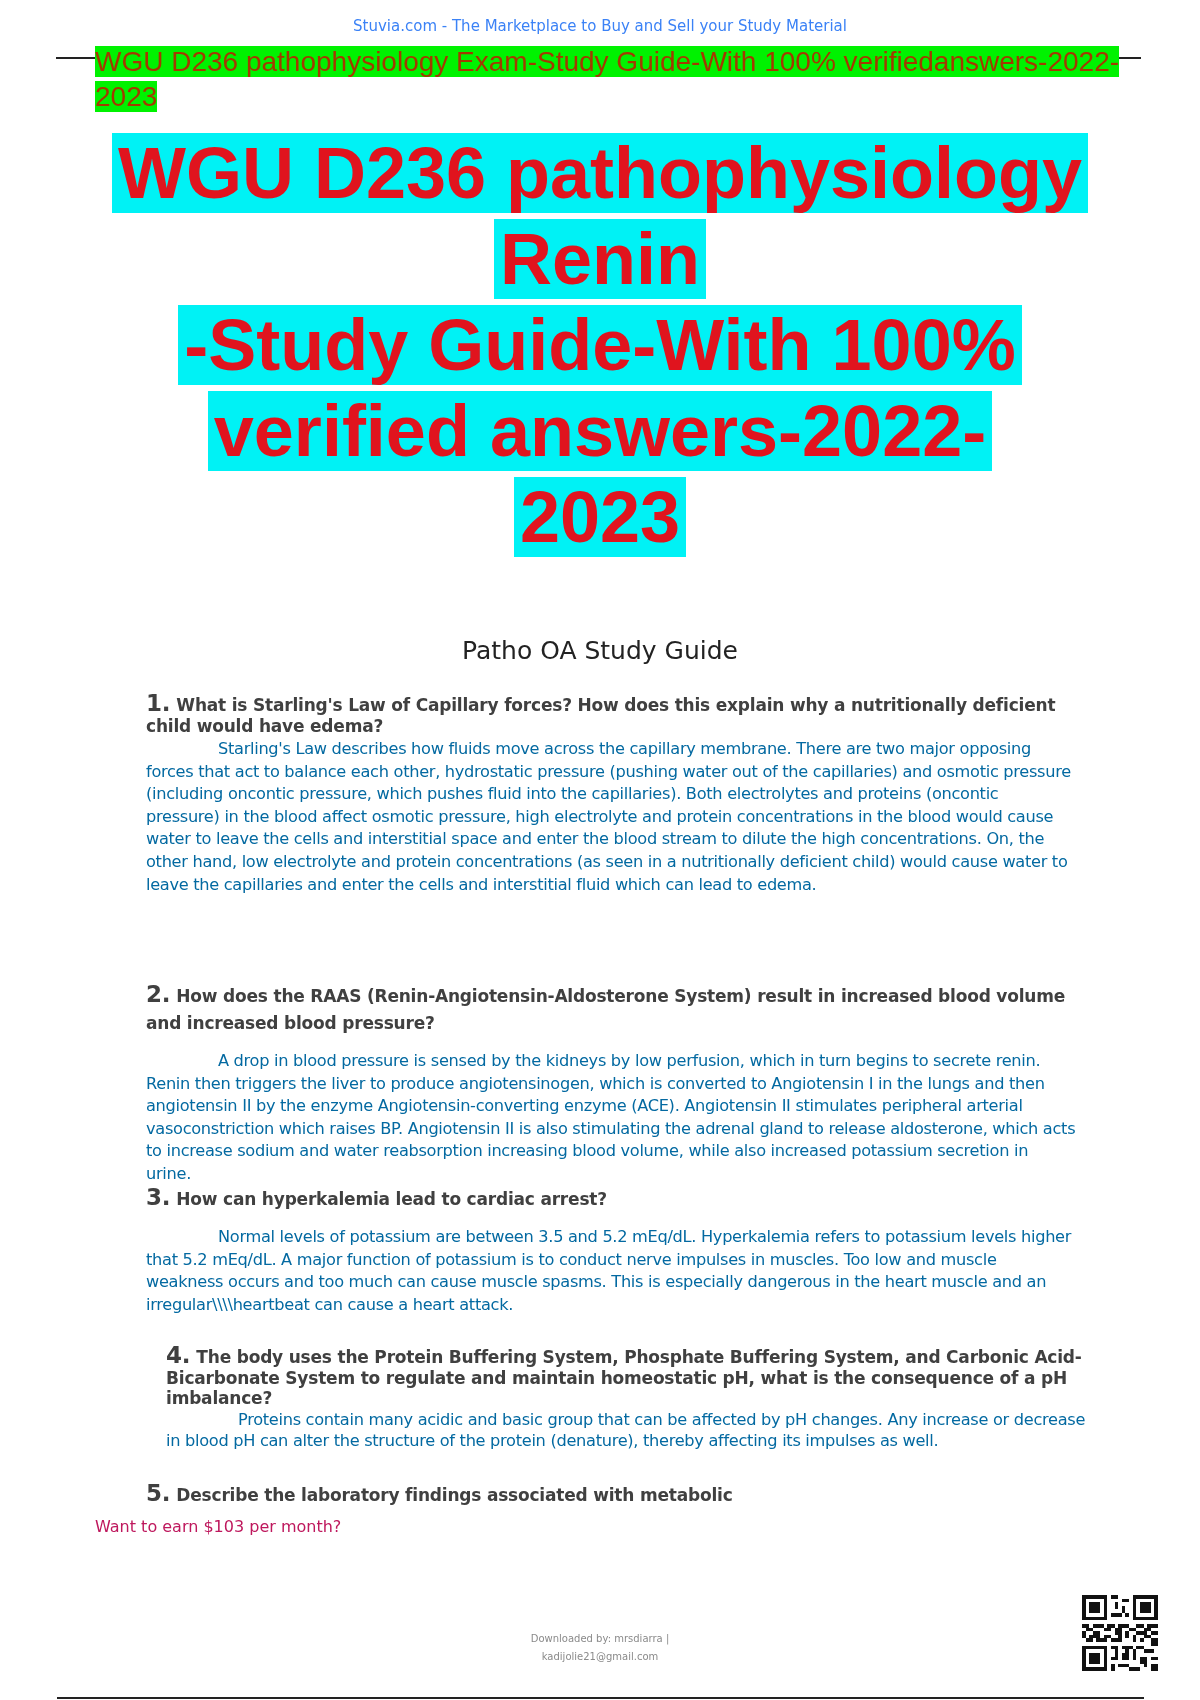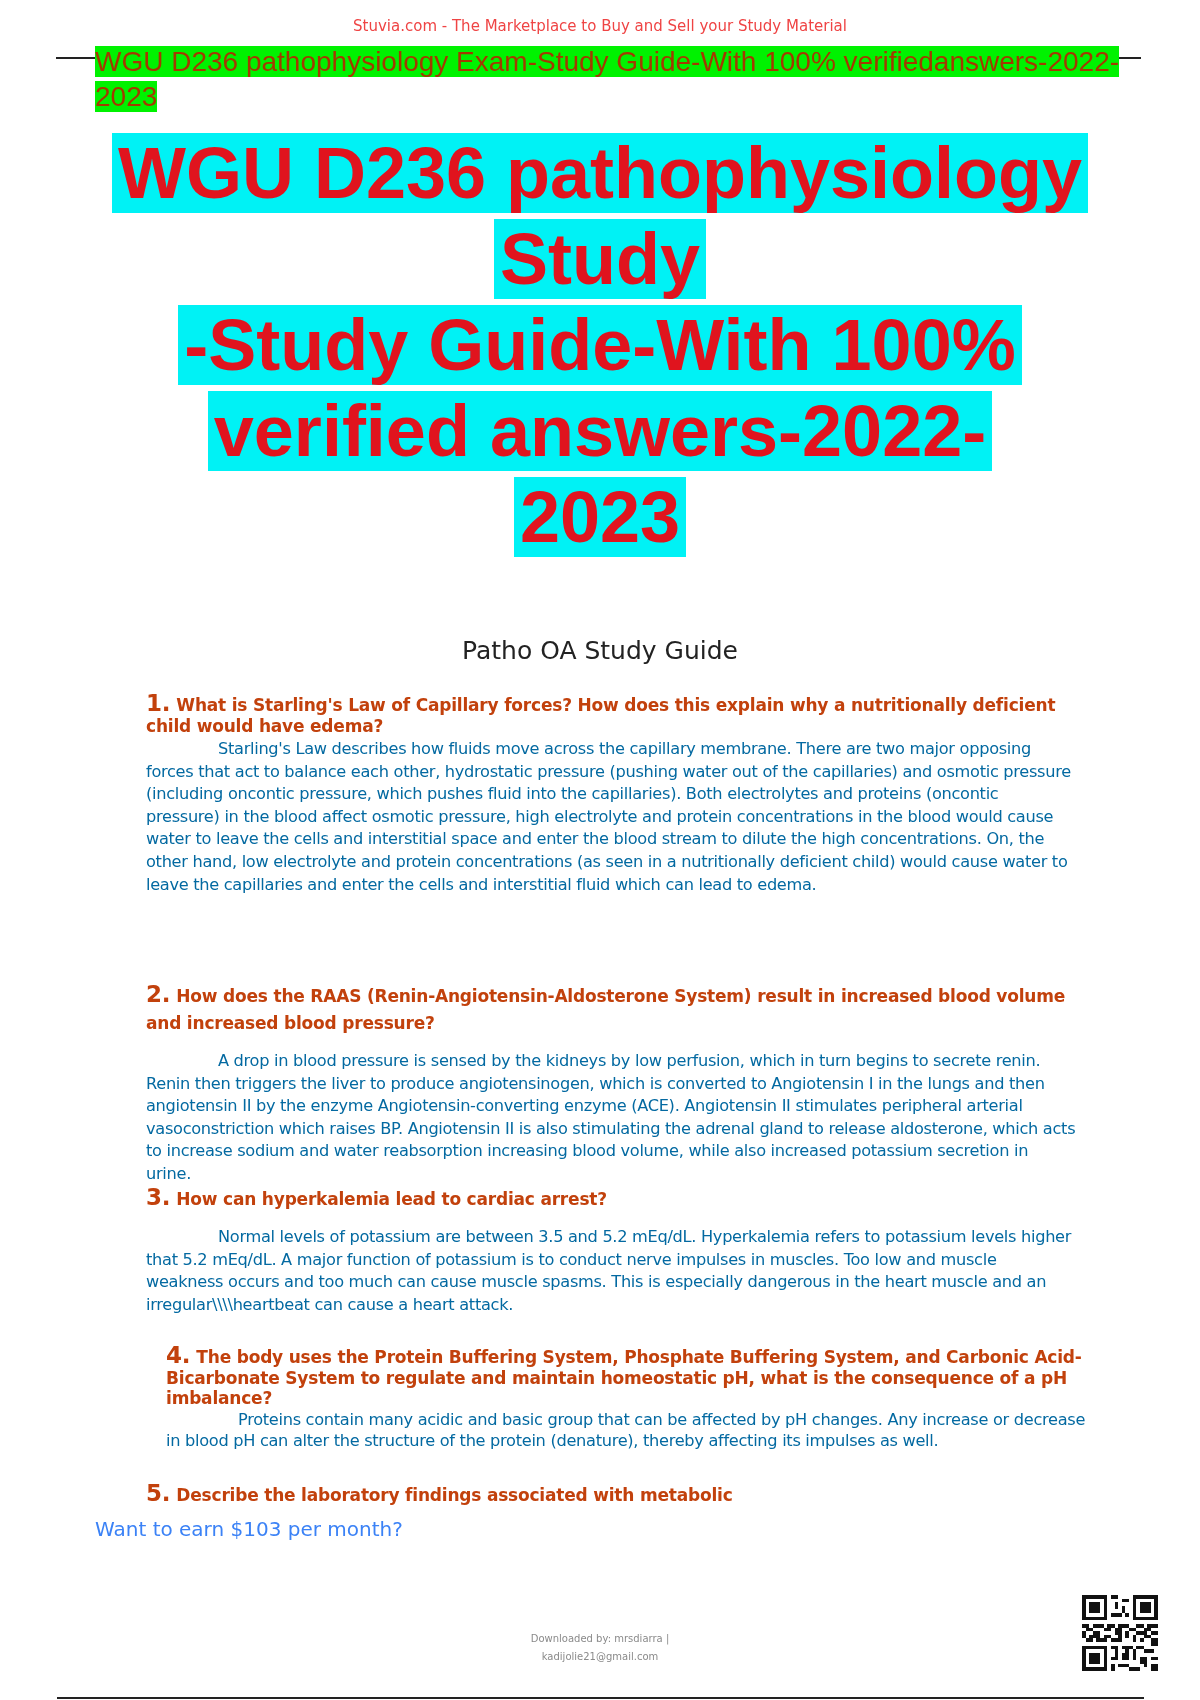--- a/index.html
+++ b/index.html
@@ -1,21 +1,21 @@
 <!DOCTYPE html>
 <html><head>
   <meta charset="utf-8">
   <style>
     * { box-sizing: border-box; margin: 0; padding: 0; }
     html, body { width: 1200px; height: 1700px; background: #ffffff; overflow: hidden; }
     body { position: relative; font-family: "DejaVu Sans", sans-serif; color: #222; }
 
     .watermark-top {
       position: absolute; top: 17px; left: 0; width: 1200px; text-align: center;
-      font-family: "DejaVu Sans", sans-serif; font-size: 15px; color: #ef4444;
+      font-family: "DejaVu Sans", sans-serif; font-size: 15px; color: #3b82f6;
       height: 28px; overflow: hidden; line-height: 19px;
     }
     .header-rule {
       position: absolute; top: 57px; left: 56px; width: 1085px; height: 2px; background: #222;
     }
     .header-title {
       position: absolute; top: 44px; left: 95px; width: 1030px;
       font-family: "Liberation Sans", sans-serif; font-size: 28px; line-height: 35px;
       color: #a33a00;
     }
@@ -30,31 +30,31 @@
     .big-title .line span { background: #00f2f5; padding: 0 6px; }
 
     .doc-title {
       position: absolute; top: 636px; left: 0; width: 1200px; text-align: center;
       font-family: "DejaVu Sans", sans-serif; font-size: 25px; color: #222;
     }
 
     .content { position: absolute; left: 146px; width: 930px; }
     .q {
       font-family: "DejaVu Sans", sans-serif; font-weight: bold; font-size: 17px;
-      line-height: 21px; color: #c2410c; letter-spacing: -0.2px;
+      line-height: 21px; color: #404040; letter-spacing: -0.2px;
     }
     .q .num { font-size: 23px; font-weight: bold; margin-right: 6px; }
     .a {
       font-family: "DejaVu Sans", sans-serif; font-size: 16.2px; line-height: 22.6px;
       color: #0369a1; text-indent: 72px; letter-spacing: -0.3px;
     }
 
     .promo {
       position: absolute; top: 1517px; left: 95px;
-      font-family: "DejaVu Sans", sans-serif; font-size: 20px; color: #3b82f6;
+      font-family: "DejaVu Sans", sans-serif; font-size: 16px; color: #be185d;
     }
     .download {
       position: absolute; top: 1630px; left: 0; width: 1200px; text-align: center;
       font-family: "DejaVu Sans", sans-serif; font-size: 10px; line-height: 18px; color: #8a8a8a;
     }
     .qr {
       position: absolute; top: 1595px; left: 1082px; width: 76px; height: 76px;
     }
     .footer-rule {
       position: absolute; top: 1697px; left: 57px; width: 1087px; height: 2px; background: #222;
@@ -67,21 +67,21 @@
   <span>Stuvia.com - The Marketplace to Buy and Sell your Study Material</span>
 </div>
 
 <div class="header-rule"></div>
 <div class="header-title">
   <span>WGU D236 pathophysiology Exam-Study Guide-With 100% verifiedanswers-2022-2023</span>
 </div>
 
 <div class="big-title">
   <div class="line"><span>WGU D236 pathophysiology</span></div>
-  <div class="line"><span>Study</span></div>
+  <div class="line"><span>Renin</span></div>
   <div class="line"><span>-Study Guide-With 100%</span></div>
   <div class="line"><span>verified answers-2022-</span></div>
   <div class="line"><span>2023</span></div>
 </div>
 
 <div class="doc-title">Patho OA Study Guide</div>
 
 <div class="content" style="top:693px;">
   <div class="q">
     <span class="num">1.</span><span>What is Starling's Law of Capillary forces? How does this explain why a nutritionally deficient child would have edema?</span>

